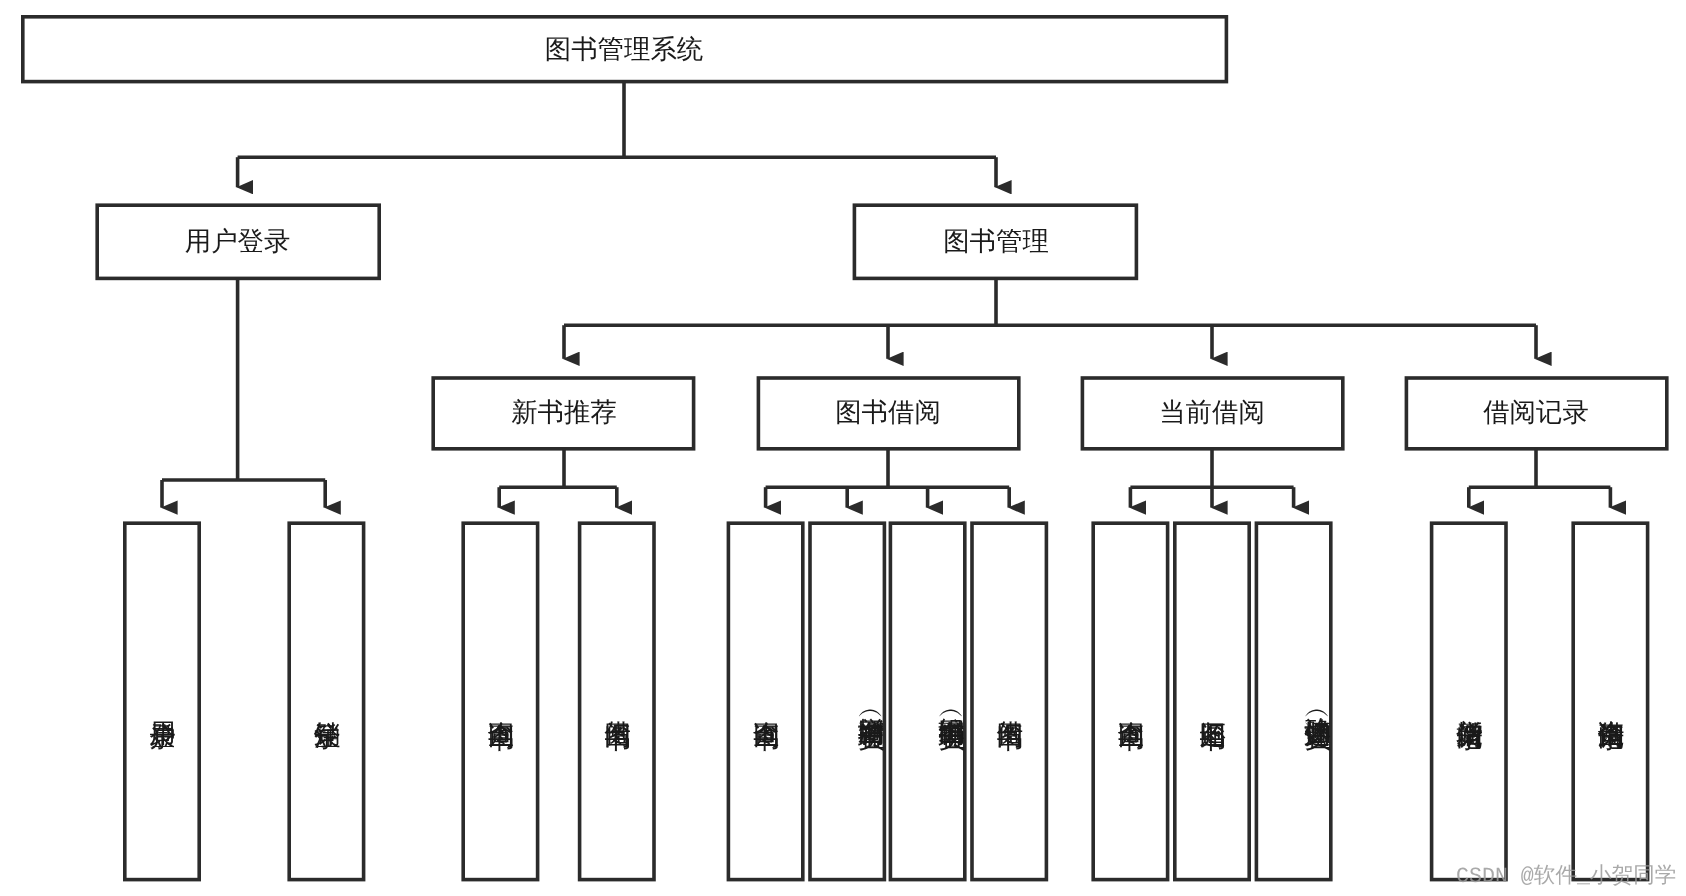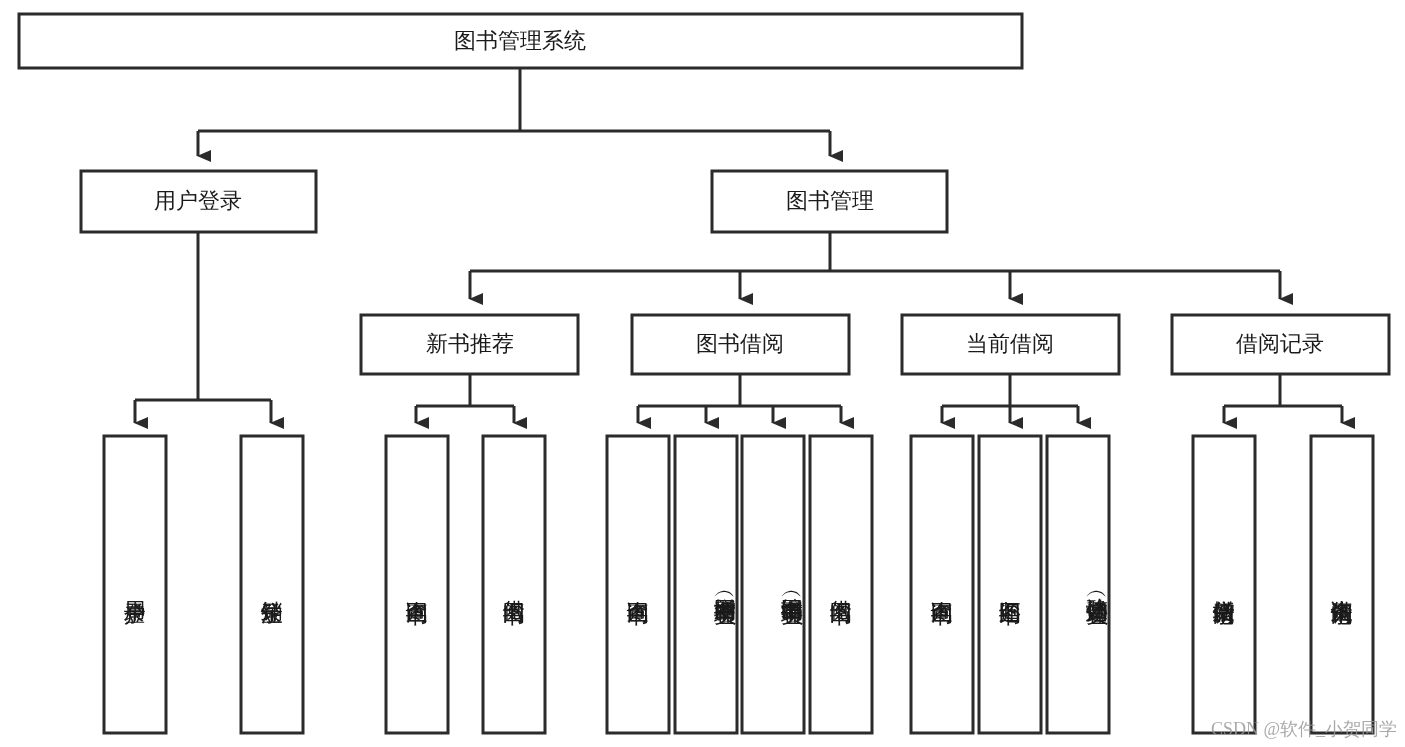--- a/index.html
+++ b/index.html
@@ -61,21 +61,21 @@
     letter-spacing: 1px;
     white-space: nowrap;
     text-align: center;
     pointer-events: none;
     user-select: none;
   }
   #watermark {
     position: absolute;
     right: 8px;
     bottom: 6px;
-    font-family: Liberation Serif, serif;
+    font-family: Liberation Mono, monospace;
     font-size: 18px;
     color: #9b9b9b;
     opacity: 0.85;
     white-space: nowrap;
     user-select: none;
   }
 </style>
 </head>
 <body>
 

